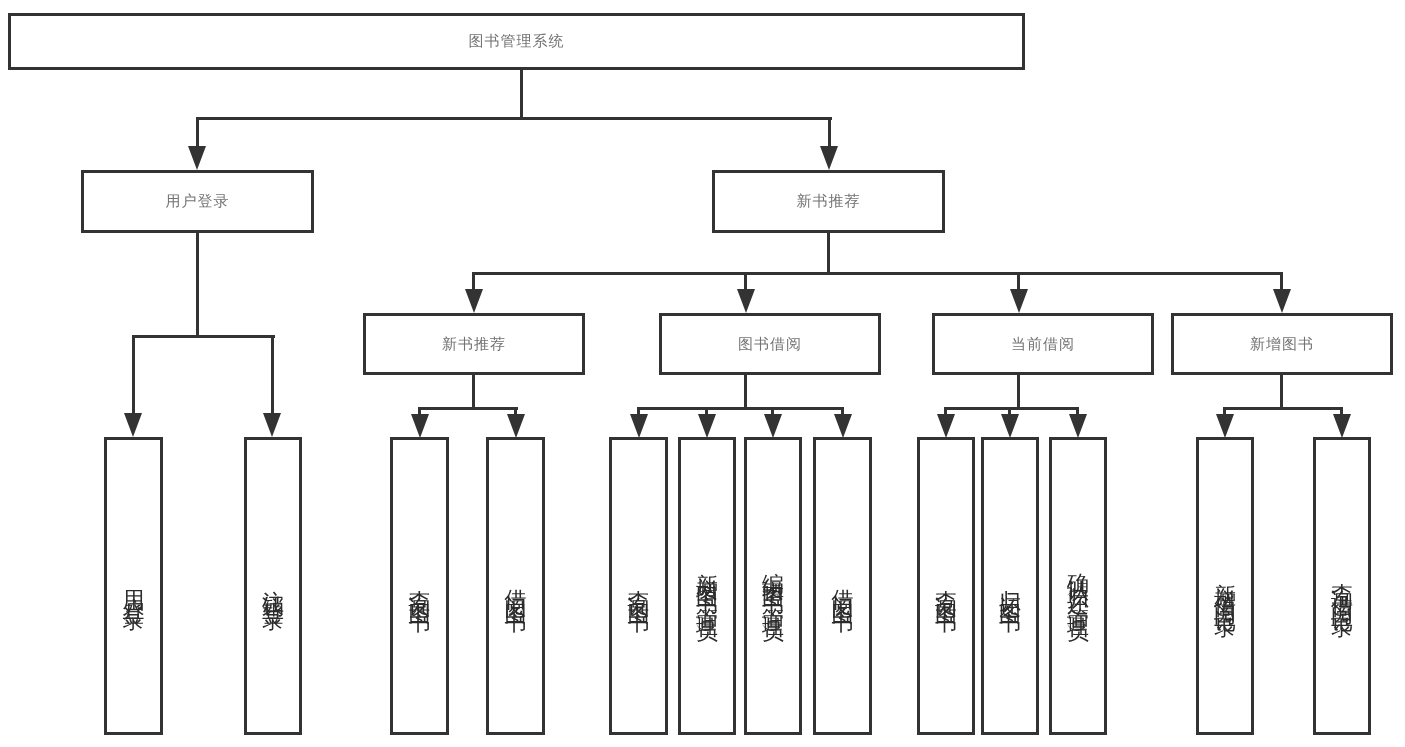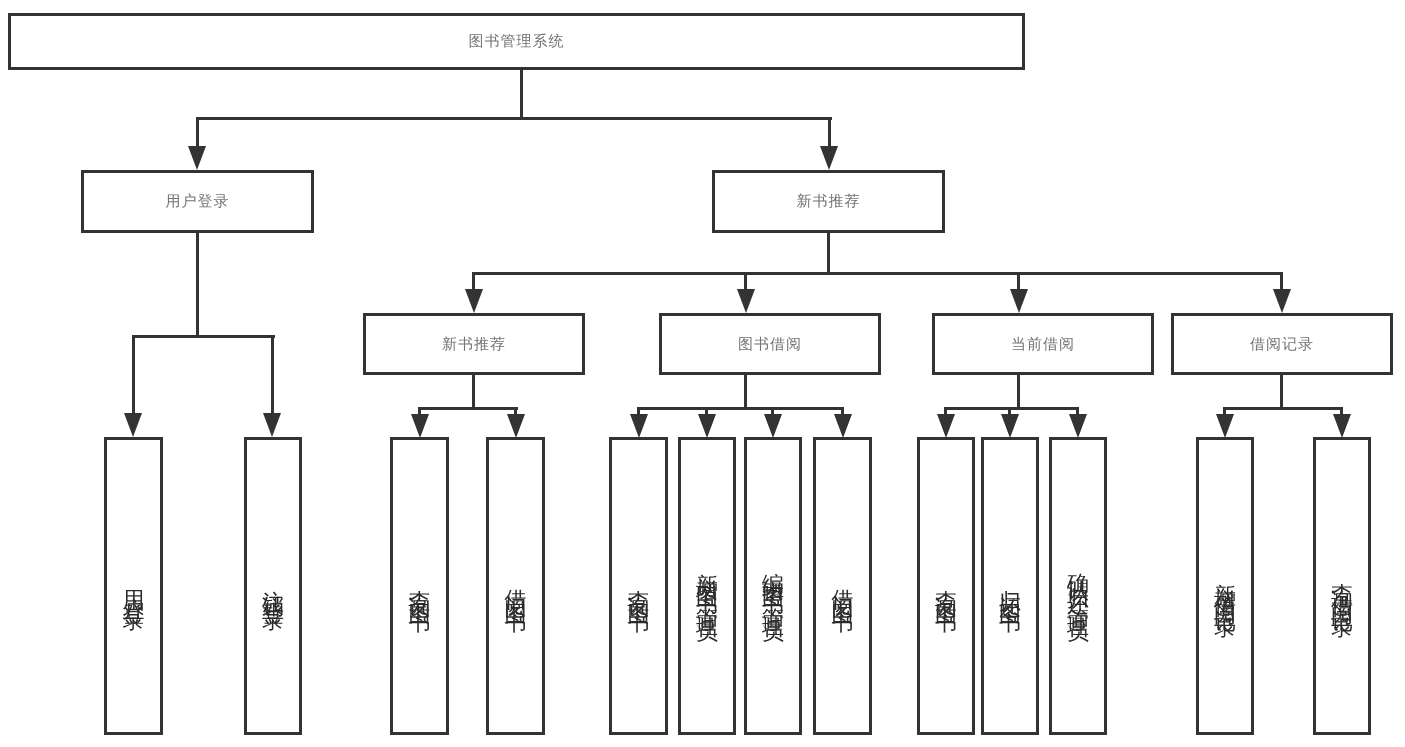--- a/index.html
+++ b/index.html
@@ -53,21 +53,21 @@
   <div class="box" style="left:363px;top:313px;width:222px;height:62px;">
     <span>新书推荐</span>
   </div>
   <div class="box" style="left:635px;top:313px;width:222px;height:62px;margin-left:24px;">
     <span>图书借阅</span>
   </div>
   <div class="box" style="left:908px;top:313px;width:222px;height:62px;margin-left:24px;">
     <span>当前借阅</span>
   </div>
   <div class="box" style="left:1171px;top:313px;width:222px;height:62px;">
-    <span>借阅记录</span>
+    <span>新增图书</span>
   </div>
 
   <div class="vbox" style="left:104px;top:437px;width:59px;height:298px;">
     <span class="vlabel">用户登录</span>
   </div>
   <div class="vbox" style="left:244px;top:437px;width:58px;height:298px;">
     <span class="vlabel">注销登录</span>
   </div>
 
   <div class="vbox" style="left:390px;top:437px;width:59px;height:298px;">

